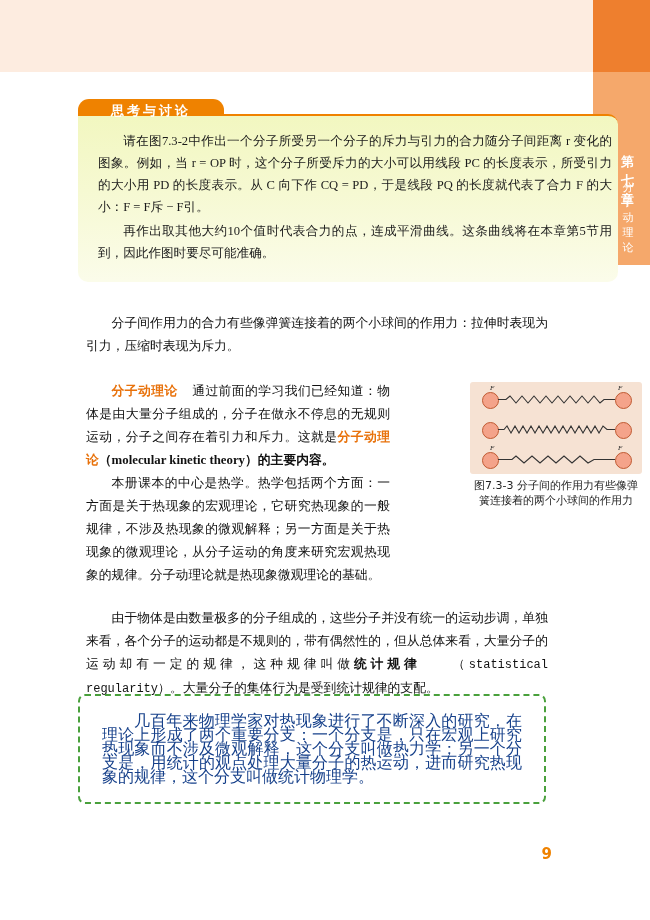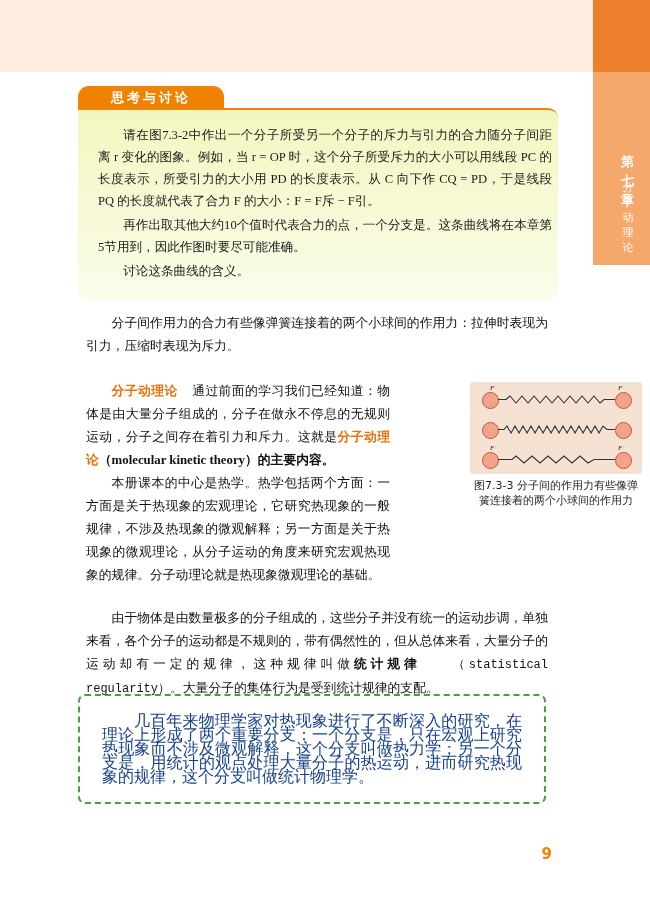--- a/index.html
+++ b/index.html
@@ -76,36 +76,37 @@
   .discuss-wrap {
     position: absolute;
     left: 78px;
     top: 86px;
     width: 468px;
   }
   .discuss-label {
     position: relative;
     left: 0;
     width: 146px;
-    height: 23px;
+    height: 16px;
     background: #ef8200;
     border-radius: 11px 11px 0 0;
     color: #ffffff;
     font-size: 13px;
     font-weight: bold;
     letter-spacing: 3px;
     text-align: center;
     line-height: 23px;
     font-family: "DejaVu Sans", sans-serif;
     z-index: 3;
+    margin-top: 13px;
   }
   .discuss-body {
     position: relative;
     margin-top: -1px;
-    width: 480px;
+    width: 540px;
     background: linear-gradient(to bottom, #f2f7c0 0%, #f6f9d2 45%, #fbfcea 100%);
     border-top: 2px solid #ef8200;
     border-radius: 0 10px 10px 10px;
     padding: 14px 6px 16px 20px;
     box-sizing: border-box;
     font-size: 12.6px;
     line-height: 22px;
     color: #1a1a1a;
   }
   .discuss-body p {
@@ -250,22 +251,21 @@
 
   <div class="side-tab"></div>
   <div class="side-tab-inner"></div>
   <div class="side-chapter">第七章</div>
   <div class="side-title">分子动理论</div>
 
   <div class="discuss-wrap">
     <div class="discuss-label">思考与讨论</div>
     <div class="discuss-body">
       <p>请在图7.3-2中作出一个分子所受另一个分子的斥力与引力的合力随分子间距离 r 变化的图象。例如，当 r = OP 时，这个分子所受斥力的大小可以用线段 PC 的长度表示，所受引力的大小用 PD 的长度表示。从 C 向下作 CQ = PD，于是线段 PQ 的长度就代表了合力 F 的大小：F = F斥 − F引。</p>
-      <p>再作出取其他大约10个值时代表合力的点，一个分支是。这条曲线将在本章第5节用到，因此作图时要尽可能准确。</p>
-      <p>讨论这条曲线的含义。</p>
+      <p>再作出取其他大约10个值时代表合力的点，连成平滑曲线。这条曲线将在本章第5节用到，因此作图时要尽可能准确。</p>
     </div>
   </div>
 
   <div class="body-col">
 
     <div class="p-spring">
       <p>分子间作用力的合力有些像弹簧连接着的两个小球间的作用力：拉伸时表现为引力，压缩时表现为斥力。</p>
     </div>
 
     <div class="p-kinetic narrow">

